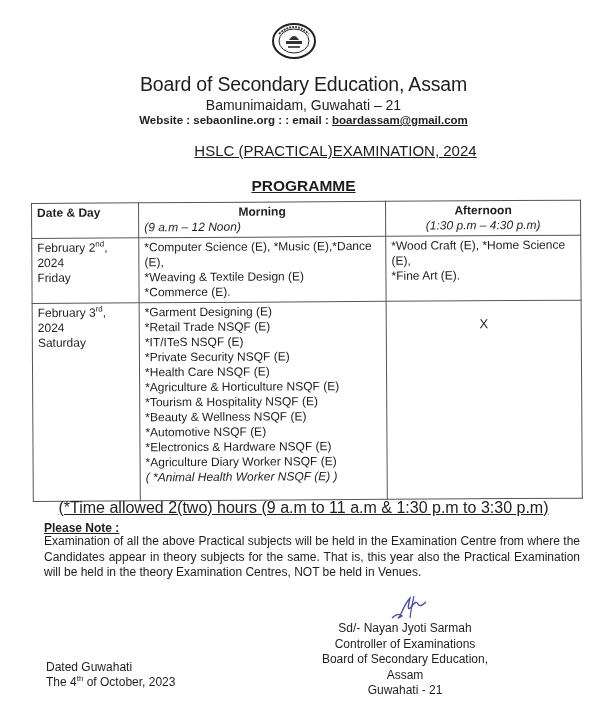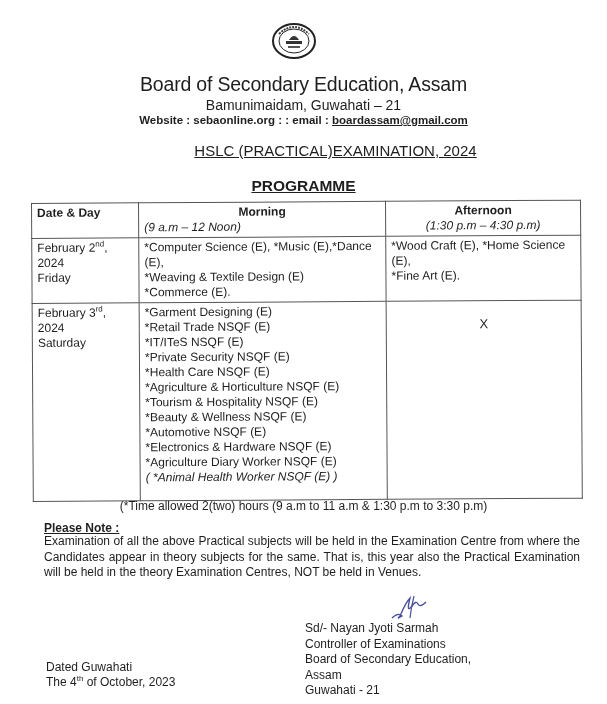--- a/index.html
+++ b/index.html
@@ -26,26 +26,26 @@
   .th-sub { font-style: italic; }
   .hdr-morning .th-bold { text-align: center; padding-left: 0; }
   .hdr-morning .th-sub { padding-left: 0; }
   .hdr-afternoon { text-align: center !important; }
   .row1 td { height: 44px; }
   .row2 td { height: 193px; }
   .subj { display: block; }
   .subj.italic { font-style: italic; }
   .nil { display: block; text-align: center; margin-top: 13px; font-size: 13px; }
 
-  #time-note { left: 0; width: 607px; top: 499px; font-size: 12px; }
+  #time-note { left: 0; width: 607px; top: 499px; font-size: 16px; text-decoration: underline; }
   #note-head { left: 44px; top: 521px; font-size: 12px; font-weight: bold; text-decoration: underline; }
   #note-body { left: 44px; top: 534px; width: 536px; font-size: 12px; line-height: 15.5px; text-align: justify; }
 
   #signature { left: 388px; top: 594px; width: 50px; height: 28px; }
-  #sign-block { left: 305px; top: 621px; width: 200px; font-size: 12px; line-height: 15.5px; }
+  #sign-block { left: 305px; top: 621px; width: 200px; font-size: 12px; line-height: 15.5px; text-align: center; }
   #dated { left: 46px; top: 660px; font-size: 12px; line-height: 15px; }
   sup { font-size: 8px; line-height: 0; }
 </style>
 </head>
 <body>
 
 <svg id="logo" class="abs" viewBox="0 0 46 38">
   <ellipse cx="23" cy="19" rx="21" ry="17" fill="#fff" stroke="#222" stroke-width="2"></ellipse>
   <ellipse cx="23" cy="19" rx="15" ry="12" fill="none" stroke="#222" stroke-width="1"></ellipse>
   <path d="M18 18 q5 -8 10 0 z" fill="#333"></path>

